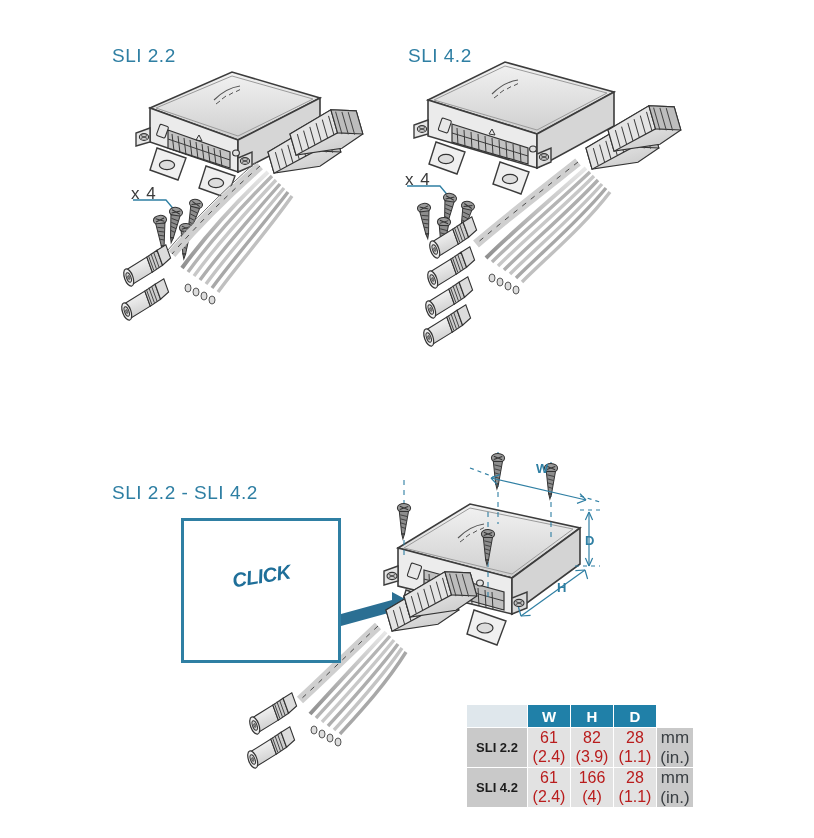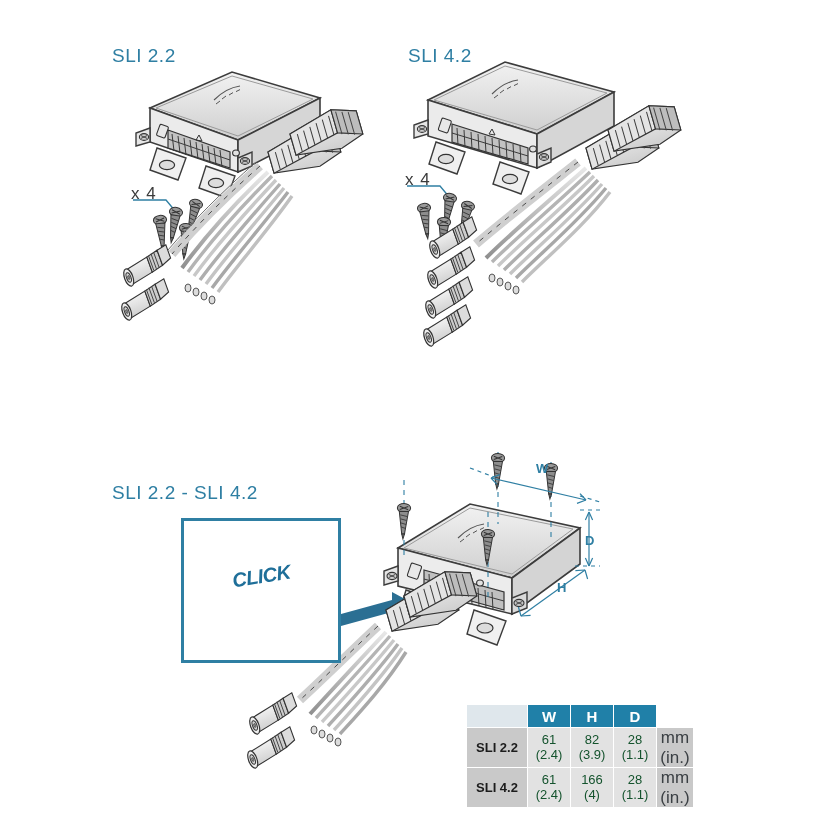--- a/index.html
+++ b/index.html
@@ -53,23 +53,23 @@
     width:42px;height:22px;
   }
   .sp-blank{background:#ffffff;border-color:#ffffff;width:36px;}
   .sp-name{
     background:#c9c9c9;color:#1c1c1c;
     font-weight:bold;font-size:13px;
     width:60px;height:34px;
     text-align:left;padding-left:7px;
   }
   .sp-val{
-    background:#e2e2e2;color:#14532d;
+    background:#e2e2e2;color:#b91c1c;
     width:42px;height:34px;
-    line-height:1.15;font-size:13px;
+    line-height:1.15;font-size:16px;
   }
   .sp-unit{
     background:#c9c9c9;color:#3a3f43;
     width:36px;height:34px;
     line-height:1.15;font-size:17px;
   }
   .sp-val span,.sp-unit span{display:block;}
 
   
   .callout{

